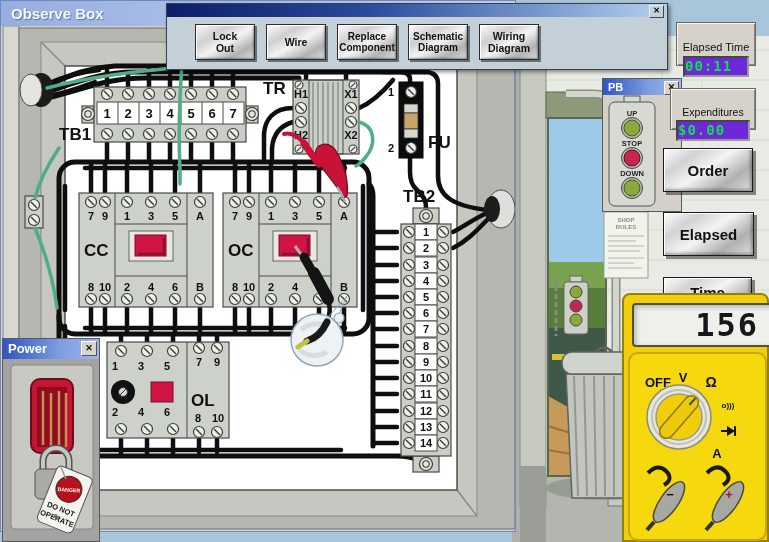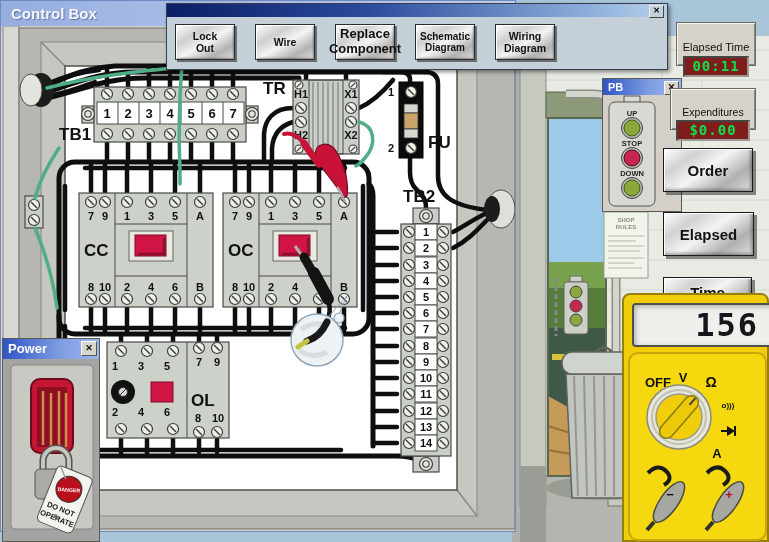--- a/index.html
+++ b/index.html
@@ -9,26 +9,26 @@
   .cbwin{left:0;top:10;width:516px;height:532px;border:1px solid #6e88c2;background:#d6d2ca;box-sizing:border-box}
   .cbtitle{height:25px;background:linear-gradient(90deg,#96aede,#b9c9ef 70%,#c6d4f2);color:#f4f7ff;font:700 15px/25px "Liberation Sans",sans-serif;padding-left:10px;text-shadow:1px 1px 1px rgba(0,0,60,.35)}
   .cbbody{position:relative;width:514px;height:505px}
   
   .wtitle{height:18px;background:linear-gradient(90deg,#2f55c4,#7e9de2 60%,#9db8ee);color:#fff;font:700 12px/18px "Liberation Sans",sans-serif;padding-left:5px;position:relative}
   .xbtn{position:absolute;right:2px;top:2px;width:14px;height:13px;background:#d9d5cd;border:1px solid #fff;border-right-color:#555;border-bottom-color:#555;font:700 9px/12px "Liberation Sans",sans-serif;text-align:center;color:#111;cursor:pointer}
   
   .toolbar{left:166px;top:3px;width:502px;height:67px;background:#c4d0d8;border:1px solid #39424c;box-shadow:2px 2px 4px rgba(0,0,0,.45);box-sizing:border-box}
   .tb-title{height:13px;background:linear-gradient(90deg,#0c1e66,#2a4a9c 40%,#8fb0dc 85%,#b8d0ec);position:relative}
   .tb-x{position:absolute;right:3px;top:1px;width:13px;height:11px;background:#c4d0d8;border:1px solid #eee;border-right-color:#444;border-bottom-color:#444;font:700 8px/10px "Liberation Sans",sans-serif;text-align:center;cursor:pointer}
-  .tb-row{display:flex;gap:20px;padding:7px 0 0 8px}
+  .tb-row{display:flex;gap:11px;padding:7px 0 0 28px}
   .tbtn{width:58px;height:34px;background:linear-gradient(150deg,#fdfdfd,#cfcfcf 30%,#f4f4f4 52%,#b2b2b2 78%,#dedede);border:1px solid #2c2c2c;box-shadow:2px 2px 0 rgba(30,30,30,.55),inset 1px 1px 0 #fff,inset -1px -1px 2px rgba(0,0,0,.35);display:flex;flex-direction:column;align-items:center;justify-content:center;font:700 10.5px/1.15 "Liberation Sans",sans-serif;color:#111;cursor:pointer;text-align:center}
   
   .panelbox{background:#d6d2ca;border:1px solid #6a6a64;box-shadow:inset 1px 1px 0 #f6f4ee,inset -1px -1px 0 #8a8880;text-align:center}
   .panelbox .plabel{font:400 11px/16px "Liberation Sans",sans-serif;color:#111;padding-top:16px}
-  .lcd{margin:1px auto 8px;background:#7f1d1d;border:2px solid #9a9890;border-style:inset;color:#0ce24a;font:700 14px/16px "DejaVu Sans Mono",monospace;letter-spacing:1px;text-align:center}
+  .lcd{margin:1px auto 8px;background:#6d28d9;border:2px solid #9a9890;border-style:inset;color:#0ce24a;font:700 14px/16px "DejaVu Sans Mono",monospace;letter-spacing:1px;text-align:left}
   .hudbtn{background:linear-gradient(145deg,#ffffff,#d2d2d2 25%,#f4f4f4 48%,#b0b0b0 75%,#e0e0e0);border:1px solid #1a1a1a;box-shadow:3px 3px 0 rgba(30,30,30,.5),inset 1px 1px 0 #fff,inset -2px -2px 3px rgba(0,0,0,.3);display:flex;align-items:center;justify-content:center;font:700 15px "Liberation Sans",sans-serif;color:#111;cursor:pointer}
   .hudbtn.time{align-items:flex-start;padding-top:6px;box-sizing:border-box}
   
   .meter{left:622px;top:293px;width:147px;height:249px;background:#f2ce0a;border:2px solid #97800a;border-radius:8px 8px 0 0;box-sizing:border-box}
   .mdisplay{position:absolute;left:8px;top:8px;width:125px;height:40px;background:#eef0ec;border:2px solid #50504a;border-radius:4px;box-shadow:inset 2px 2px 5px rgba(0,0,0,.25);font:700 32px/40px "DejaVu Sans Mono",monospace;color:#16161c;text-align:right;padding-right:25px;letter-spacing:2px}
   .mbody{position:absolute;left:4px;top:57px;width:135px;height:185px;border:2px solid #c7a70c;border-radius:10px;background:#f6d80e}
   
   .pbwin{left:602px;top:78px;width:80px;height:134px;background:#d4d0c8;border:1px solid #5a5a54;box-sizing:border-box}
   .pwin{left:2px;top:338px;width:98px;height:204px;background:#a3a3a3;border:1px solid #5a5a54;box-sizing:border-box}
   .pwin .wtitle{height:20px;font-size:13px;line-height:20px}
@@ -90,21 +90,21 @@
   <ellipse cx="92" cy="452" rx="58" ry="12" fill="#989c92"></ellipse>
   <g>
     <path d="M54,338 L130,338 L124,462 L60,462 Z" fill="#c2c6c0" stroke="#60645e" stroke-width="1.5"></path>
     <path d="M62,340 L66,460 M72,340 L75,460 M82,340 L84,460 M92,340 L93,460 M102,340 L102,460 M112,340 L111,460 M122,340 L119,460" stroke="#94988e" stroke-width="2"></path>
     <rect x="50" y="316" width="84" height="22" rx="10" fill="#d0d4ce" stroke="#60645e" stroke-width="1.5"></rect>
     <path d="M84,316 q8,-9 16,0" stroke="#60645e" stroke-width="2.5" fill="none"></path>
   </g>
 </svg>
 
 <div class="abs cbwin">
-  <div class="cbtitle"><span>Control Box</span></div>
+  <div class="cbtitle"><span>Observe Box</span></div>
   <div class="cbbody">
   <svg width="514" height="505" viewBox="0 0 514 505">
 
     <g>
       <rect x="0" y="0" width="514" height="505" fill="#d6d2ca"></rect>
       <rect x="2" y="0" width="16" height="505" fill="#d8d8d2" stroke="#8a8a84"></rect>
       <rect x="18" y="2" width="496" height="501" fill="#b7b7b1" stroke="#70706a"></rect>
       <rect x="40" y="16" width="436" height="474" fill="#c7c7c1" stroke="#8a8a84"></rect>
       <path d="M40,16 L64,40 M476,16 L456,40 M40,490 L64,464 M476,490 L456,464" stroke="#8a8a84" stroke-width="1.5"></path>
       <rect x="64" y="40" width="392" height="424" fill="#ffffff" stroke="#50504a" stroke-width="1.5"></rect>
@@ -545,21 +545,21 @@
   </div>
   <div class="tb-row">
     <div class="tbtn">
         <span>Lock</span>
         <span>Out</span>
       </div>
     <div class="tbtn">
         <span>Wire</span>
         <span></span>
       </div>
-    <div class="tbtn" style="font-size:13px">
+    <div class="tbtn" style="font-size:10px">
         <span>Replace</span>
         <span>Component</span>
       </div>
     <div class="tbtn" style="font-size:10px">
         <span>Schematic</span>
         <span>Diagram</span>
       </div>
     <div class="tbtn">
         <span>Wiring</span>
         <span>Diagram</span>

